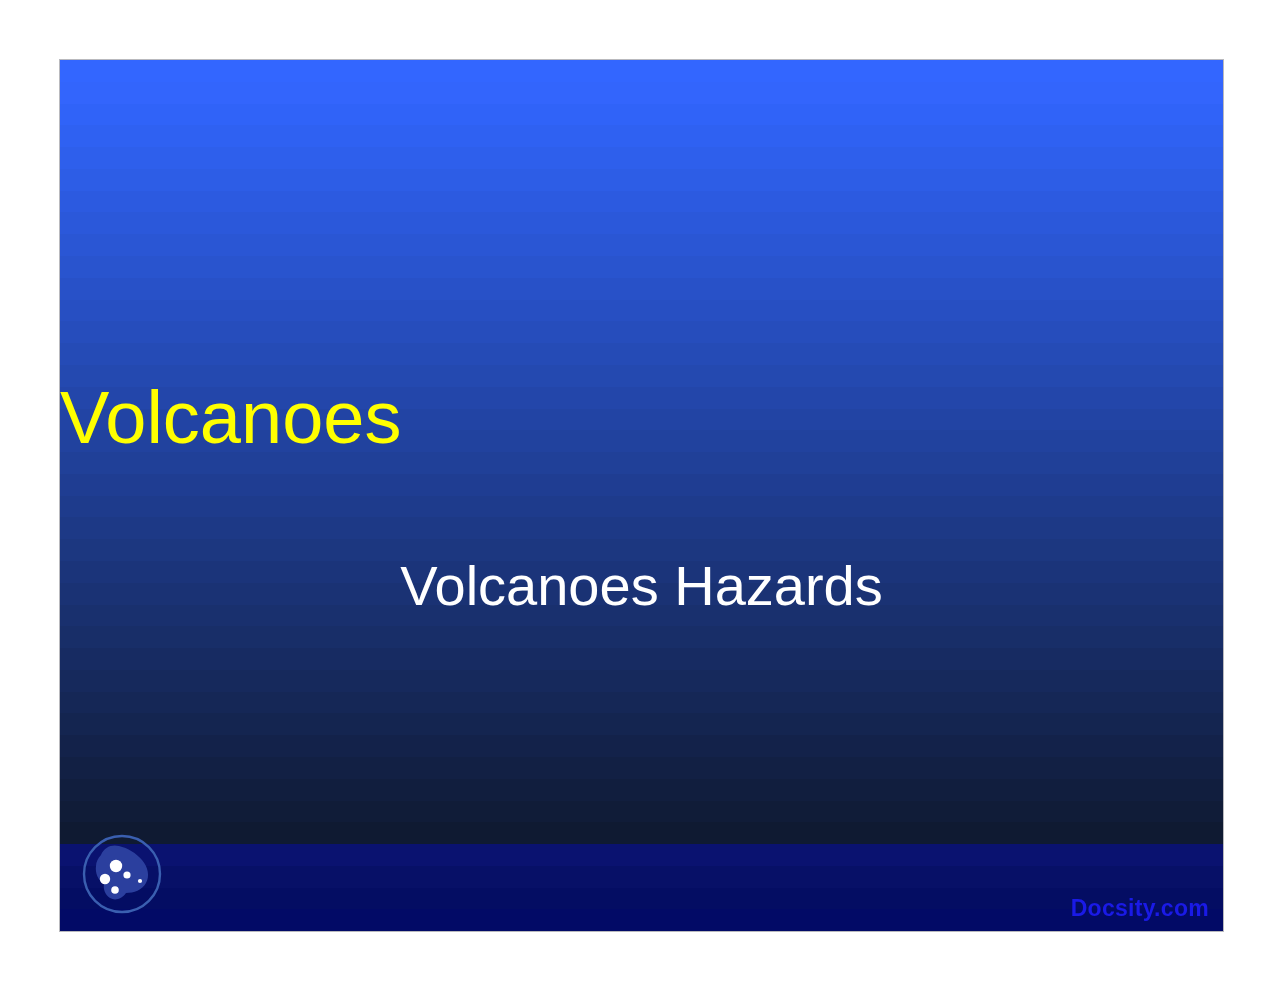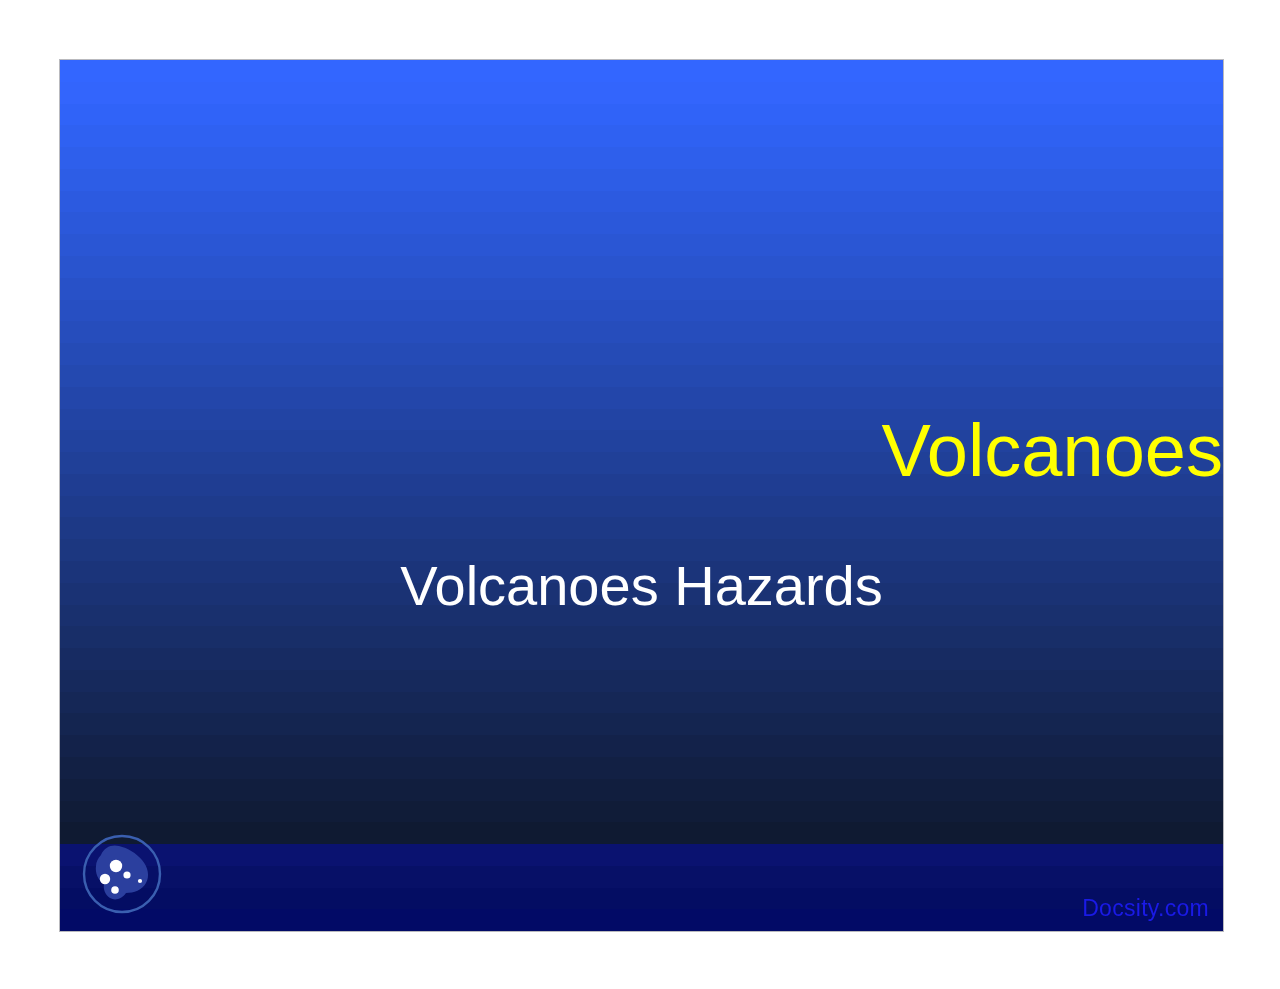--- a/index.html
+++ b/index.html
@@ -49,28 +49,27 @@
     flex-direction: column;
     align-items: center;
     justify-content: flex-start;
   }
 
   #title-text {
     position: absolute;
     left: 0;
     right: 0;
     top: 319px;
-    text-align: right;
+    text-align: left;
     color: #ffff00;
     font-size: 74px;
     line-height: 1.05;
     font-weight: 400;
     letter-spacing: 0px;
     white-space: nowrap;
-    margin-top: 33px;
   }
 
   #subtitle-text {
     position: absolute;
     left: 0;
     right: 0;
     top: 497px;
     text-align: center;
     color: #ffffff;
     font-size: 56px;
@@ -88,21 +87,21 @@
     height: 96px;
   }
 
   
   #watermark {
     position: absolute;
     right: 14px;
     bottom: 11px;
     color: #1a1ae6;
     font-size: 23px;
-    font-weight: 400;
+    font-weight: 700;
     letter-spacing: 0.3px;
     line-height: 1;
     white-space: nowrap;
     text-align: center;
   }
 </style>
 </head>
 <body style="background: rgb(255, 255, 255);">
 
 <div id="slide-frame" style="border-color: rgb(185, 185, 189);">

